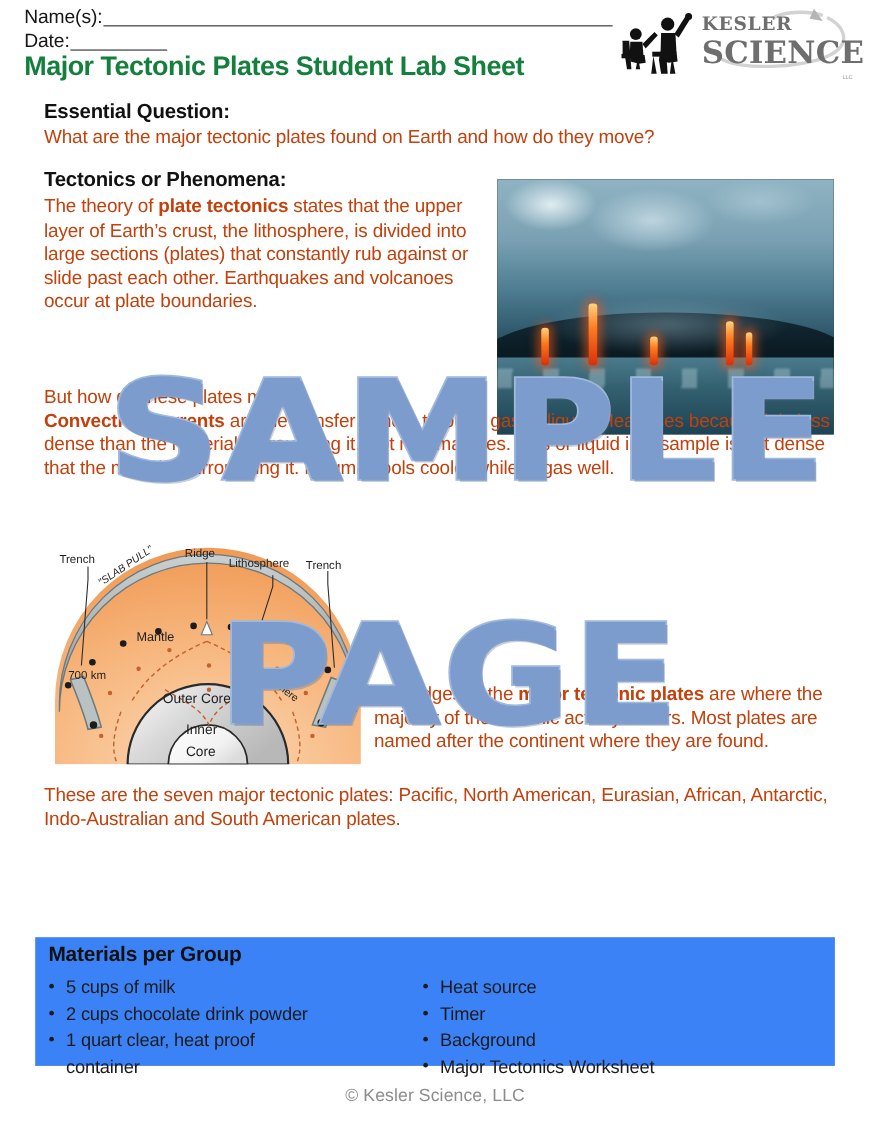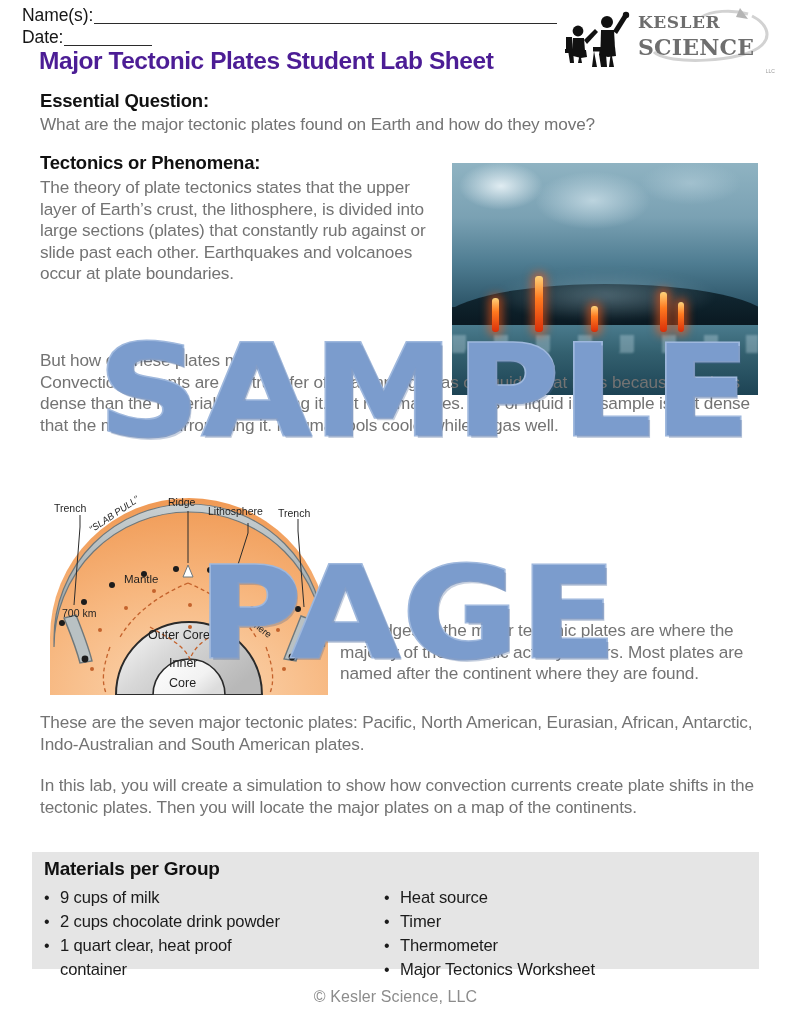--- a/index.html
+++ b/index.html
@@ -43,26 +43,26 @@
     display: inline-block;
     border-bottom: 1.6px solid #2b2b2b;
     vertical-align: -3px;
     margin-left: 1px;
   }
   .rule-long { width: 463px; }
   .rule-short { width: 88px; }
 
   .doc-title {
     position: absolute;
-    left: 17px;
+    left: 0px;
     top: 43px;
     font-size: 24.5px;
     font-weight: bold;
     letter-spacing: -0.45px;
-    color: #4c1d95;
+    color: #15803d;
     white-space: nowrap;
     text-align: center;
   }
 
   
   .logo-wrap {
     position: absolute;
     right: 14px;
     top: 5px;
     width: 215px;
@@ -84,21 +84,21 @@
   }
   .logo-word {
     font-family: "DejaVu Serif", serif;
     font-weight: bold;
     font-size: 17px;
     line-height: 25px;
     letter-spacing: 0.5px;
     color: #6e6e6e;
     display: block;
   }
-  .logo-word.second { font-size: 22px; letter-spacing: 0.2px;}
+  .logo-word.second { font-size: 28px; letter-spacing: 0.2px;}
   .logo-swoosh {
     position: absolute;
     left: 74px;
     top: 0px;
     width: 140px;
     height: 62px;
     pointer-events: none;
   }
   .logo-llc {
     position: absolute;
@@ -111,24 +111,24 @@
   
   .sec-heading {
     font-size: 18.5px;
     font-weight: bold;
     color: #111;
     letter-spacing: -0.2px;
   }
   .body-text {
     font-size: 17.2px;
     line-height: 21.6px;
-    color: #737373;
+    color: #c2410c;
     letter-spacing: -0.15px;
   }
-  .body-text b { font-weight: normal; }
+  .body-text b { font-weight: bold; }
 
   #essential-block {
     position: absolute;
     left: 40px;
     top: 90px;
     width: 730px;
   }
   #essential-block .sec-heading { margin-bottom: 2px; }
 
   #background-block {
@@ -238,21 +238,21 @@
     width: 730px;
   }
 
   
   .materials-box {
     position: absolute;
     left: 32px;
     top: 852px;
     width: 727px;
     height: 117px;
-    background: #e5e5e5;
+    background: #3b82f6;
   }
   .materials-title {
     position: absolute;
     left: 12px;
     top: 6px;
     font-size: 19px;
     font-weight: bold;
     color: #111;
     letter-spacing: -0.2px;
   }
@@ -503,29 +503,28 @@
     </svg>
   </div>
 
 
   <div class="body-text" id="edges-para">
     <span>The edges of the </span><b>major tectonic plates</b><span> are where the majority of the tectonic activity occurs. Most plates are named after the continent where they are found.</span>
   </div>
 
   <div class="body-text" id="seven-para">These are the seven major tectonic plates: Pacific, North American, Eurasian, African, Antarctic, Indo-Australian and South American plates.</div>
 
-  <div class="body-text" id="lab-para">In this lab, you will create a simulation to show how convection currents create plate shifts in the tectonic plates. Then you will locate the major plates on a map of the continents.</div>
 
   <div class="materials-box">
     <div class="materials-title">Materials per Group</div>
 
     <div class="mat-col mat-col-left">
       <div class="mat-item">
         <span class="mat-bullet">•</span>
-        <span class="mat-label">9 cups of milk</span>
+        <span class="mat-label">5 cups of milk</span>
       </div>
       <div class="mat-item">
         <span class="mat-bullet">•</span>
         <span class="mat-label">2 cups chocolate drink powder</span>
       </div>
       <div class="mat-item">
         <span class="mat-bullet">•</span>
         <span class="mat-label">1 quart clear, heat proof</span>
       </div>
       <div class="mat-cont">container</div>
@@ -535,21 +534,21 @@
       <div class="mat-item">
         <span class="mat-bullet">•</span>
         <span class="mat-label">Heat source</span>
       </div>
       <div class="mat-item">
         <span class="mat-bullet">•</span>
         <span class="mat-label">Timer</span>
       </div>
       <div class="mat-item">
         <span class="mat-bullet">•</span>
-        <span class="mat-label">Thermometer</span>
+        <span class="mat-label">Background</span>
       </div>
       <div class="mat-item">
         <span class="mat-bullet">•</span>
         <span class="mat-label">Major Tectonics Worksheet</span>
       </div>
     </div>
   </div>
 
   <div class="footer">© Kesler Science, LLC</div>
 

